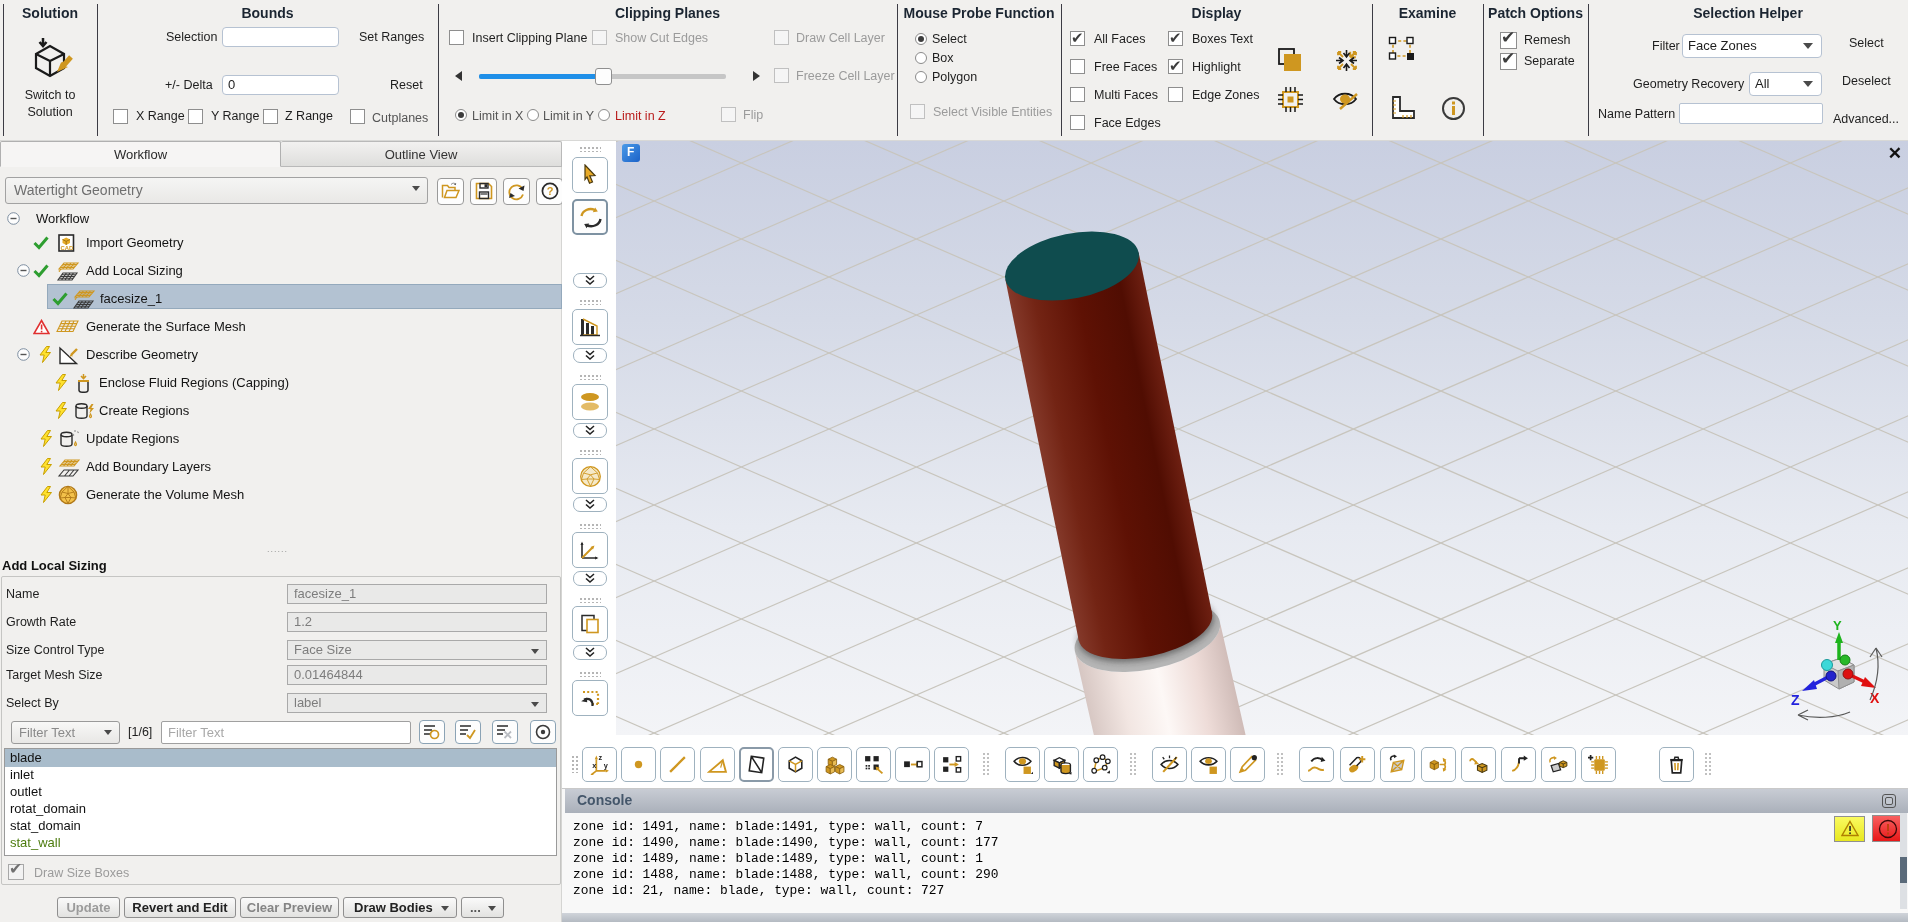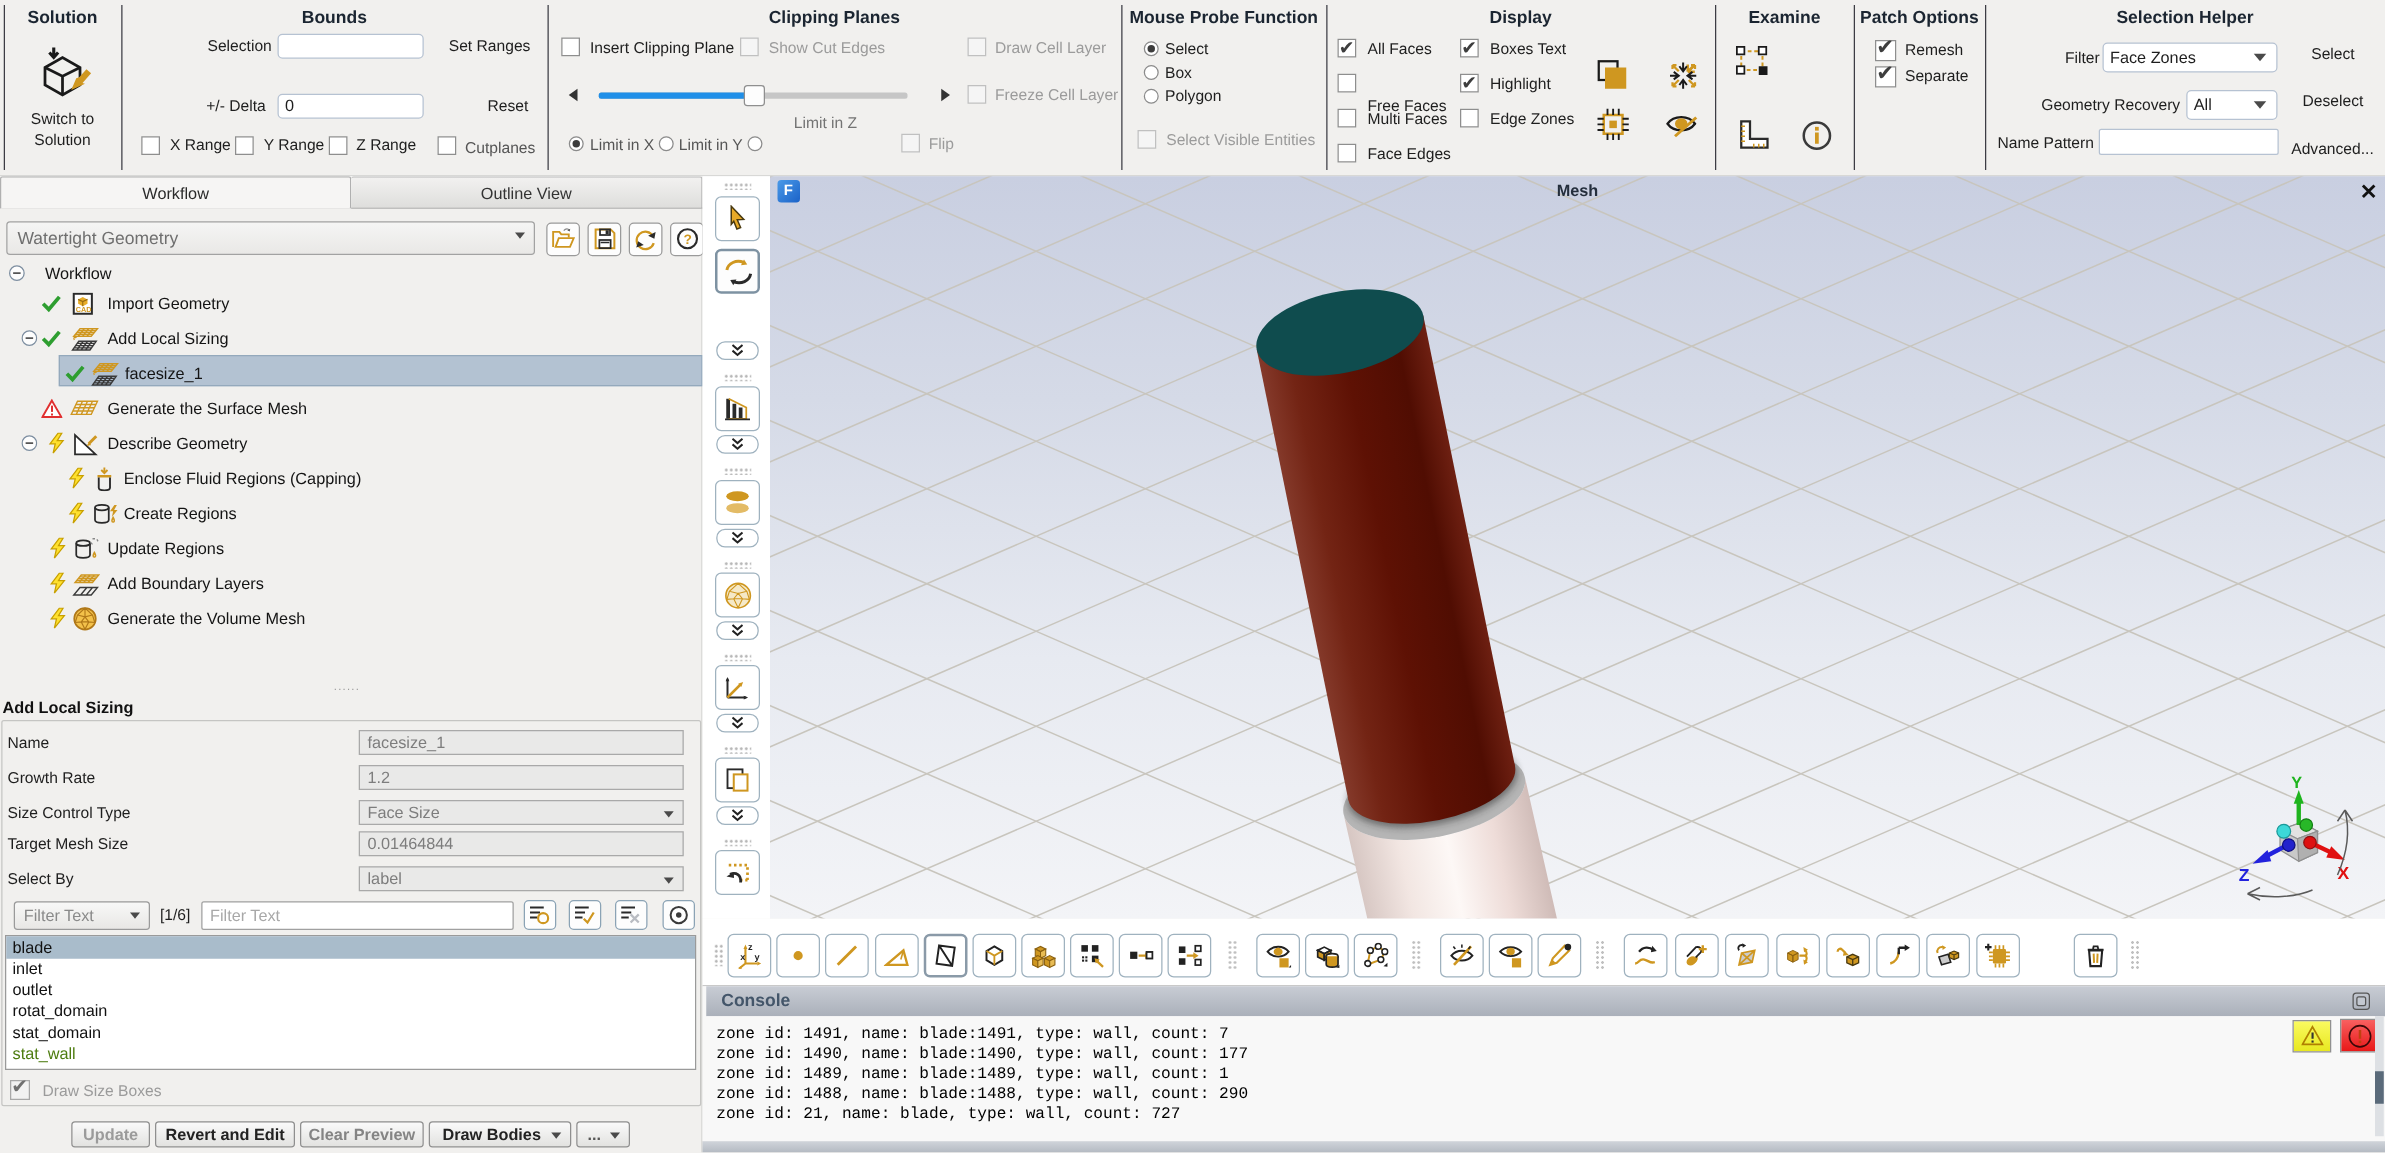--- a/index.html
+++ b/index.html
@@ -91,37 +91,37 @@
 <div class="abs" style="left:479px;top:74px;width:120px;height:5px;background:#1f8fe8;border-radius:2px;"></div>
 <div class="abs" style="left:595px;top:68px;width:17px;height:17px;background:#fdfdfd;border:1px solid #8f8f8f;border-radius:3px;"></div>
 <div class="abs" style="left:753px;top:71px;width:0;height:0;border-top:5px solid transparent;border-bottom:5px solid transparent;border-left:7px solid #333;"></div>
 <div class="cb dis" style="left:774px;top:68px;"></div>
       <div class="glbl" style="position:absolute;left:796px;top:69px;">Freeze Cell Layer</div>
 <div class="rd sel" style="left:455px;top:109px;"></div>
       <div class="glbl" style="position:absolute;left:472px;top:109px;color:#555;">Limit in X</div>
 <div class="rd" style="left:527px;top:109px;"></div>
       <div class="glbl" style="position:absolute;left:543px;top:109px;color:#555;">Limit in Y</div>
 <div class="rd" style="left:598px;top:109px;"></div>
-      <div class="glbl" style="position:absolute;left:615px;top:91px;color:#737373;margin-left:20px;">Limit in Z</div>
+      <div class="glbl" style="position:absolute;left:615px;top:109px;color:#b91c1c;">Limit in Z</div>
 <div class="cb dis" style="left:721px;top:107px;"></div>
       <div class="glbl" style="position:absolute;left:743px;top:108px;">Flip</div>
 
 <div class="rd sel" style="left:915px;top:33px;"></div>
       <div class="lbl" style="position:absolute;left:932px;top:32px;">Select</div>
 <div class="rd" style="left:915px;top:52px;"></div>
       <div class="lbl" style="position:absolute;left:932px;top:51px;">Box</div>
 <div class="rd" style="left:915px;top:71px;"></div>
       <div class="lbl" style="position:absolute;left:932px;top:70px;">Polygon</div>
 <div class="cb dis" style="left:910px;top:104px;"></div>
       <div class="glbl" style="position:absolute;left:933px;top:105px;">Select Visible Entities</div>
 
 <div class="cb ck" style="left:1070px;top:31px;"></div>
       <div class="lbl" style="position:absolute;left:1094px;top:32px;">All Faces</div>
 <div class="cb" style="left:1070px;top:59px;"></div>
-      <div class="lbl" style="position:absolute;left:1094px;top:78px;text-align:right;">Free Faces</div>
+      <div class="lbl" style="position:absolute;left:1094px;top:60px;text-align:right;">Free Faces</div>
 <div class="cb" style="left:1070px;top:87px;"></div>
       <div class="lbl" style="position:absolute;left:1094px;top:88px;">Multi Faces</div>
 <div class="cb" style="left:1070px;top:115px;"></div>
       <div class="lbl" style="position:absolute;left:1094px;top:116px;">Face Edges</div>
 <div class="cb ck" style="left:1168px;top:31px;"></div>
       <div class="lbl" style="position:absolute;left:1192px;top:32px;">Boxes Text</div>
 <div class="cb ck" style="left:1168px;top:59px;"></div>
       <div class="lbl" style="position:absolute;left:1192px;top:60px;">Highlight</div>
 <div class="cb" style="left:1168px;top:87px;"></div>
       <div class="lbl" style="position:absolute;left:1192px;top:88px;">Edge Zones</div>
@@ -669,21 +669,20 @@
   <circle cx="12" cy="2" r="5" fill="#dd1111" stroke="#901010"></circle>
   <circle cx="-5" cy="4" r="5" fill="#2222cc" stroke="#101080"></circle>
   <g fill="none" stroke="#5a5a5a" stroke-width="1.2">
    <path d="M34 28 C42 10 44 -8 40 -24 M40 -24 L34 -15 M40 -24 L46 -15"></path>
    <path d="M14 40 C0 46 -20 47 -38 43 M-38 43 L-28 38 M-38 43 L-28 48"></path>
   </g>
 </g>
 </svg>
 <div class="abs" style="left:6px;top:3px;width:18px;height:18px;background:linear-gradient(135deg,#4a9ae8,#1b62c8);border-radius:3px;"></div>
 <div class="abs" style="left:11px;top:4px;font-size:12px;font-weight:bold;color:#fff;">F</div>
-<div class="abs" style="left:0;top:4px;width:1292px;text-align:center;font-size:13px;font-weight:bold;color:#242e3c;">Mesh</div>
 <div class="abs" style="right:6px;top:2px;font-size:17px;font-weight:bold;color:#111;">✕</div>
 </div>
 <div id="btool">
       <div class="abs" style="left:9px;top:20px;width:8px;height:18px;background-image:radial-gradient(circle,#b5b5b5 1px,transparent 1.2px);background-size:4px 4px;"></div>
       <div class="abs" style="left:20px;top:12px;width:35px;height:35px;background:#fff;border:1px solid #9fb2bf;border-radius:5px;"></div>
       <svg class="abs" style="left:27px;top:19px;" width="21" height="21" viewBox="0 0 20 20">
         <path d="M7 16 L7 5 M7 16 L16 16 M7 16 L2 20" stroke="#cf9720" stroke-width="1.6" fill="none"></path>
         <path d="M5.5 5 L7 1.5 L8.5 5 Z M16 14.5 L19 16 L16 17.5 Z M3.5 18 L1 21 L4.5 20.5 Z" fill="#cf9720"></path>
         <text x="9" y="6" font-size="7" font-weight="bold" fill="#222">z</text>
         <text x="14" y="13" font-size="7" font-weight="bold" fill="#222">y</text>

